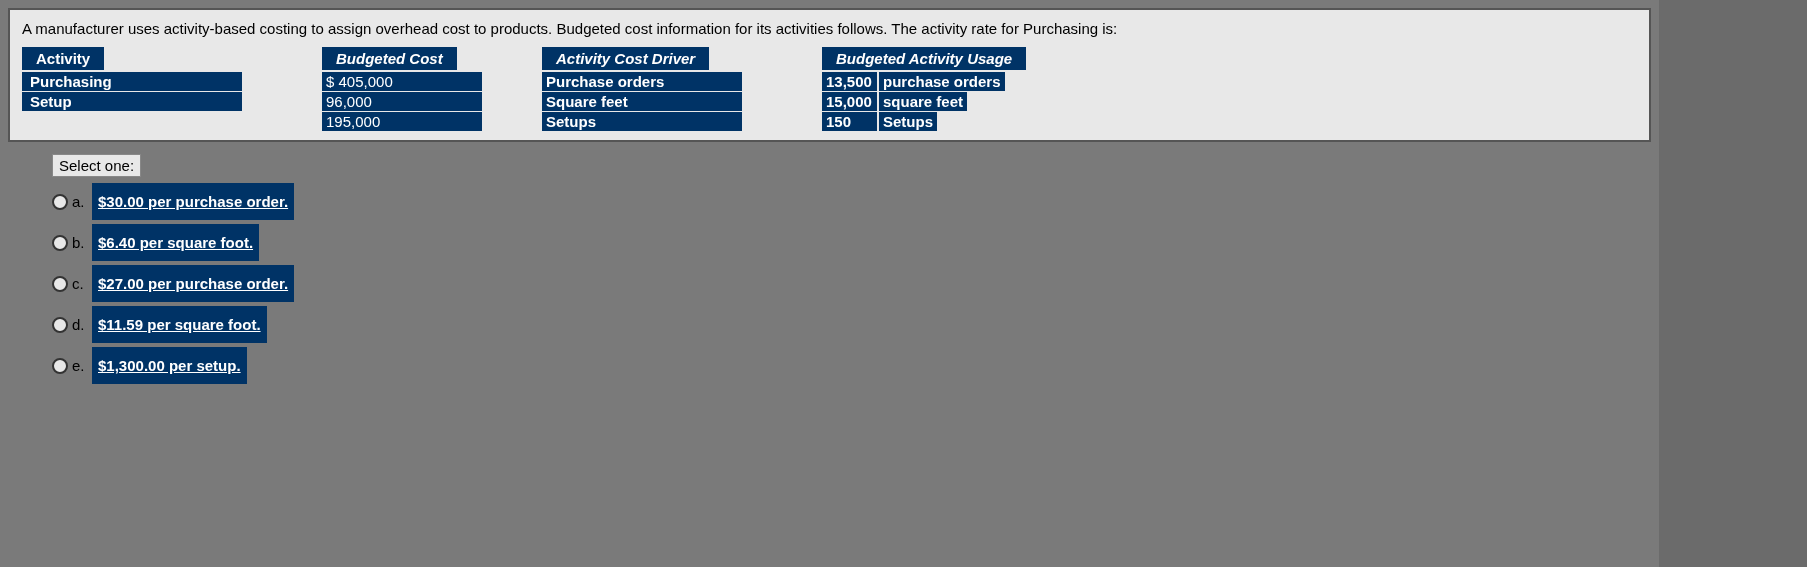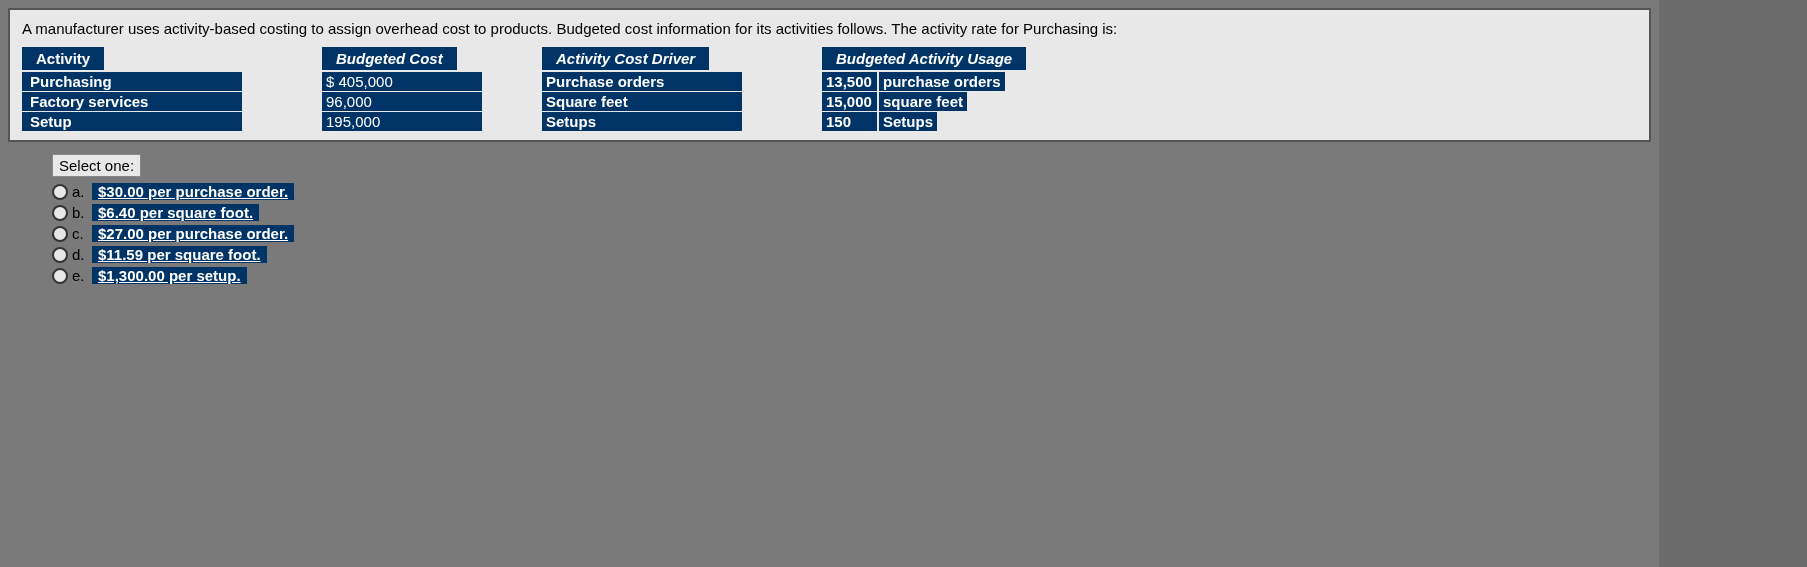--- a/index.html
+++ b/index.html
@@ -167,38 +167,37 @@
       font-size: 15px;
       color: #000;
       font-weight: normal;
       min-width: 16px;
     }
 
     .option-text {
       background-color: #003366;
       color: #ffffff;
       font-weight: bold;
-      padding: 0 6px;
+      padding: 10px 6px;
       font-size: 15px;
       text-decoration: underline;
     }
   </style>
 </head>
 <body>
 
 <div class="main-container">
   <div class="question-box">
     <div class="question-text">A manufacturer uses activity-based costing to assign overhead cost to products. Budgeted cost information for its activities follows. The activity rate for Purchasing is:</div>
 
     <div class="table-area">
 
       <div class="col-activity">
         <span class="col-header">Activity</span>
         <span class="highlighted-row">Purchasing</span>
-        <span class="highlighted-row">Factory services</span>
         <span class="highlighted-row">Setup</span>
       </div>
 
       <div class="col-budgeted-cost">
         <span class="col-header col-header-italic">Budgeted Cost</span>
         <span class="cost-highlighted">$ 405,000</span>
         <span class="cost-highlighted">96,000</span>
         <span class="cost-highlighted">195,000</span>
       </div>
 

